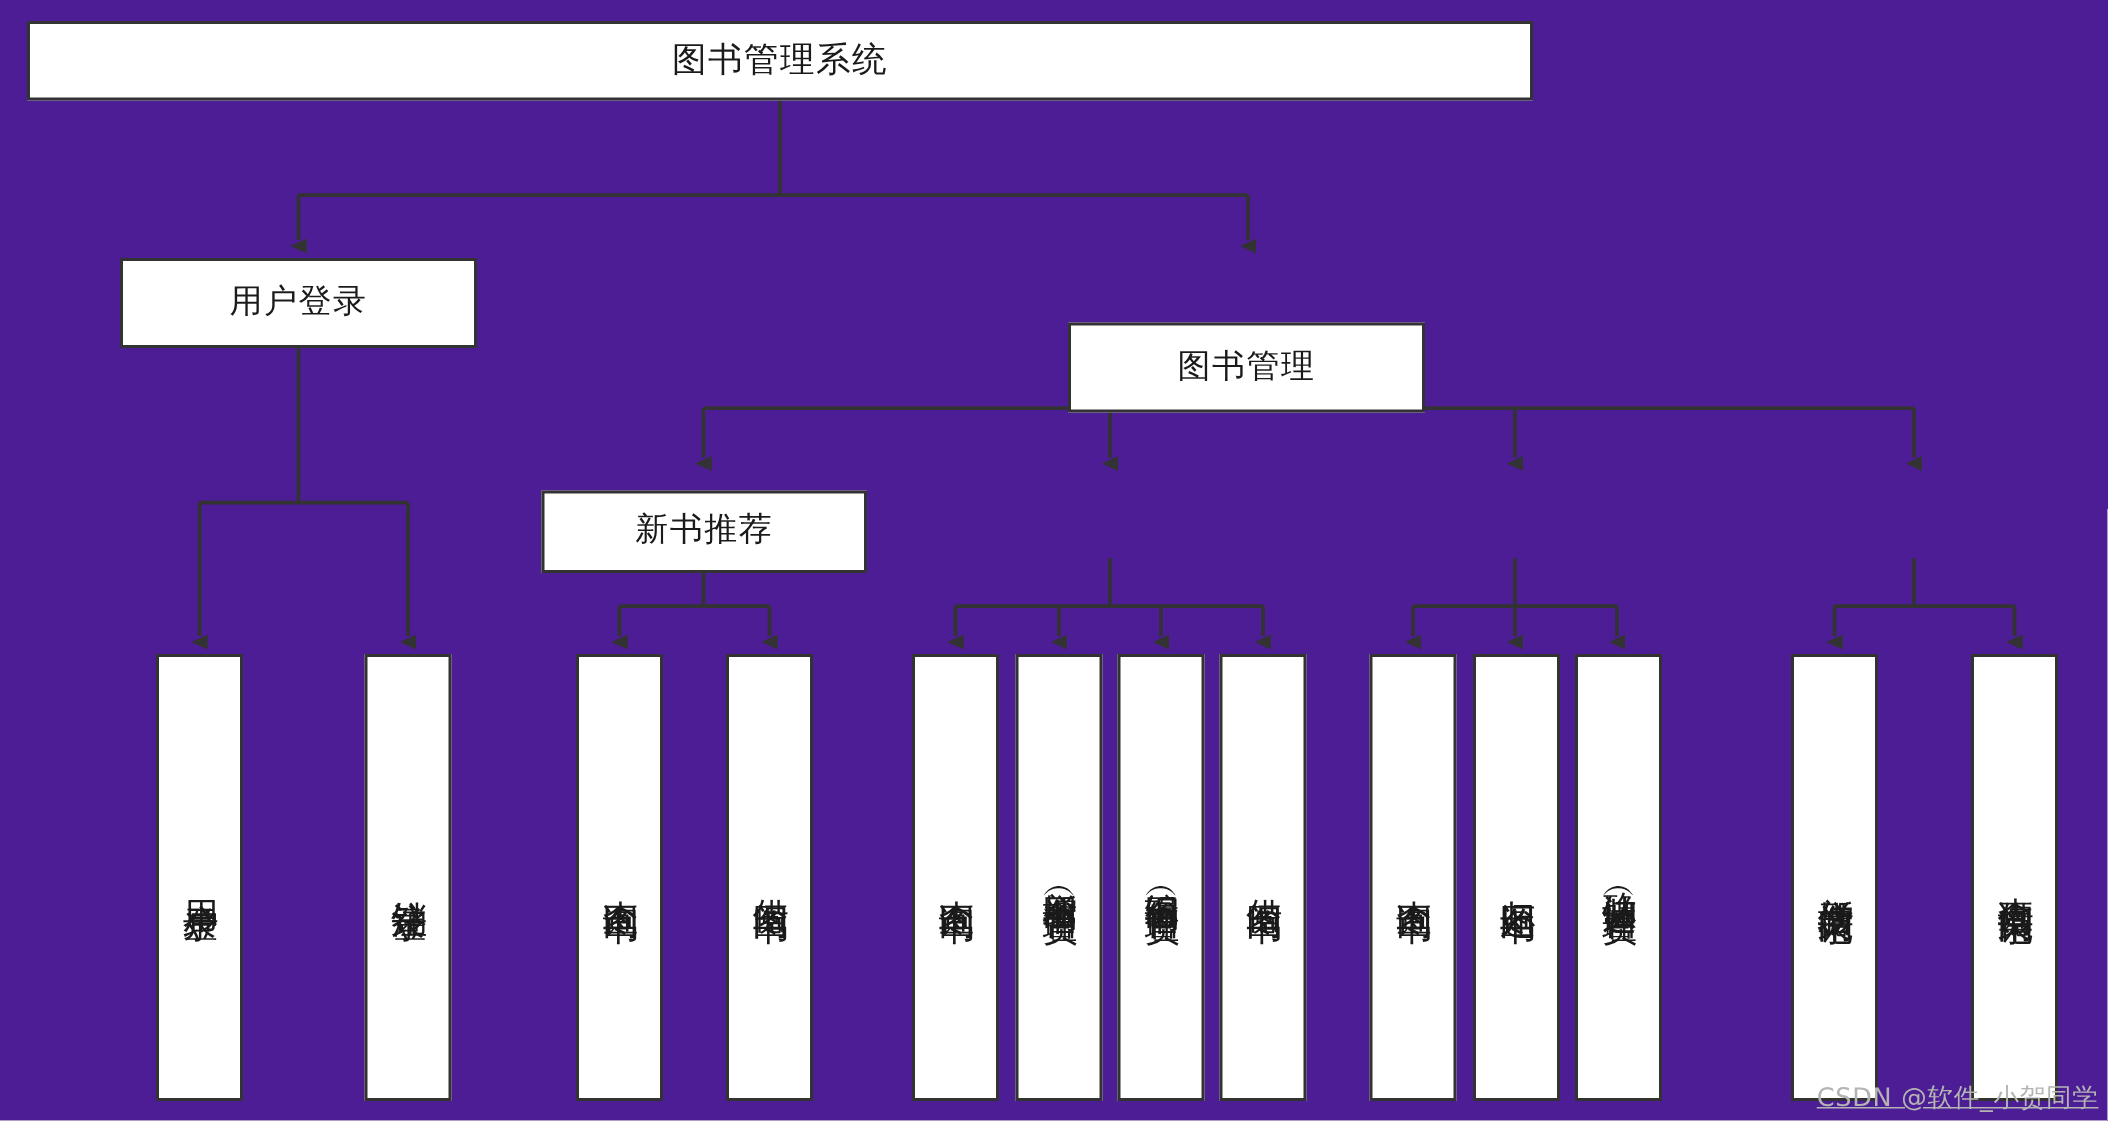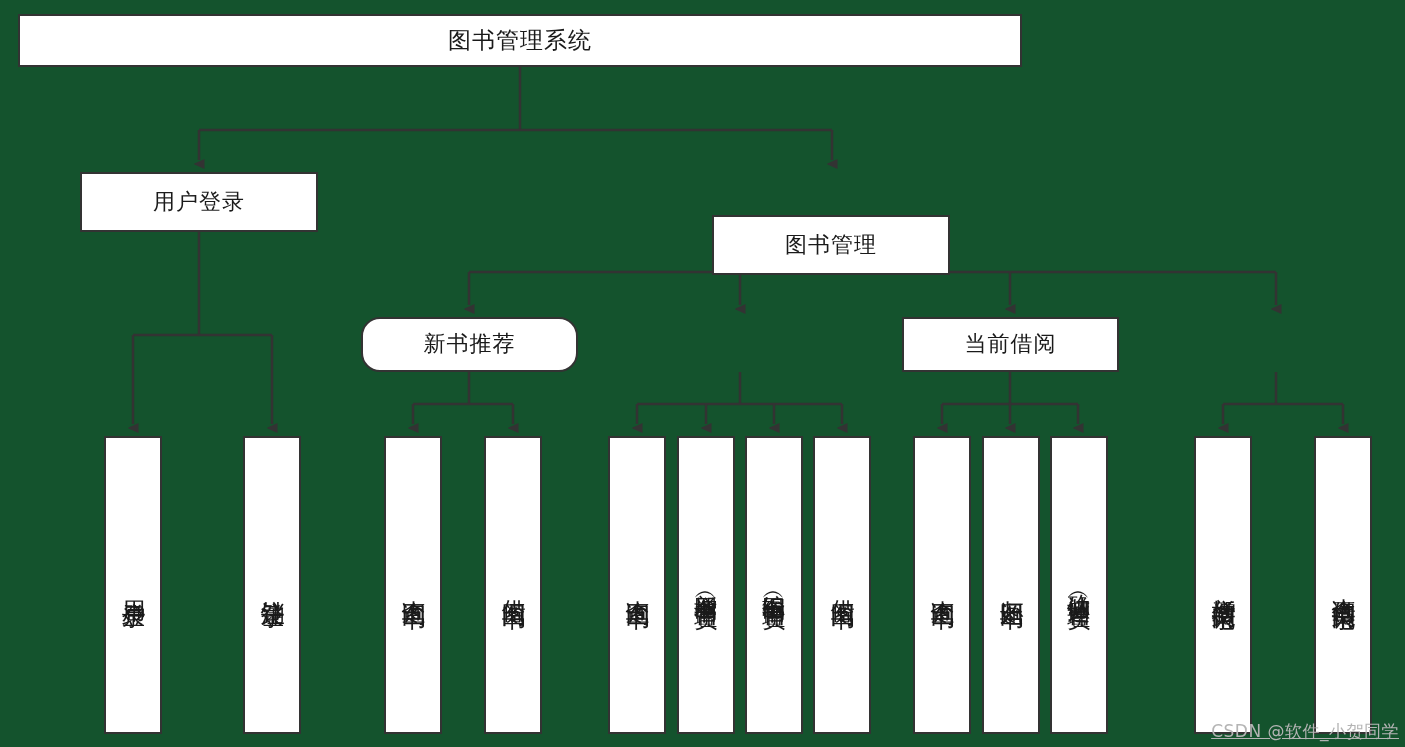--- a/index.html
+++ b/index.html
@@ -8,21 +8,21 @@
     padding: 0;
     background: #ffffff;
   }
   body {
     font-family: "DejaVu Sans", "Liberation Sans", sans-serif;
   }
   #canvas {
     position: relative;
     width: 1405px;
     height: 747px;
-    background: #14532d;
+    background: #4c1d95;
     overflow: hidden;
   }
   #connectors {
     position: absolute;
     left: 0;
     top: 0;
     width: 1405px;
     height: 747px;
     pointer-events: none;
   }
@@ -133,25 +133,22 @@
     <span>图书管理系统</span>
   </div>
 
   <div class="node horiz" style="left:80px; top:172px; width:238px; height:60px;">
     <span>用户登录</span>
   </div>
   <div class="node horiz" style="left:712px; top:172px; width:238px; height:60px;margin-top:43px;">
     <span>图书管理</span>
   </div>
 
-  <div class="node horiz" style="left:361px; top:317px; width:217px; height:55px;border-radius:19px;">
+  <div class="node horiz" style="left:361px; top:327px; width:217px; height:55px;">
     <span>新书推荐</span>
-  </div>
-  <div class="node horiz" style="left:902px; top:317px; width:217px; height:55px;">
-    <span>当前借阅</span>
   </div>
 
   <div class="node vert" style="left:104px; top:436px; width:58px; height:298px;">
     <span class="vlabel">用户登录</span>
   </div>
   <div class="node vert" style="left:243px; top:436px; width:58px; height:298px;">
     <span class="vlabel">注销登录</span>
   </div>
 
   <div class="node vert" style="left:384px; top:436px; width:58px; height:298px;">

